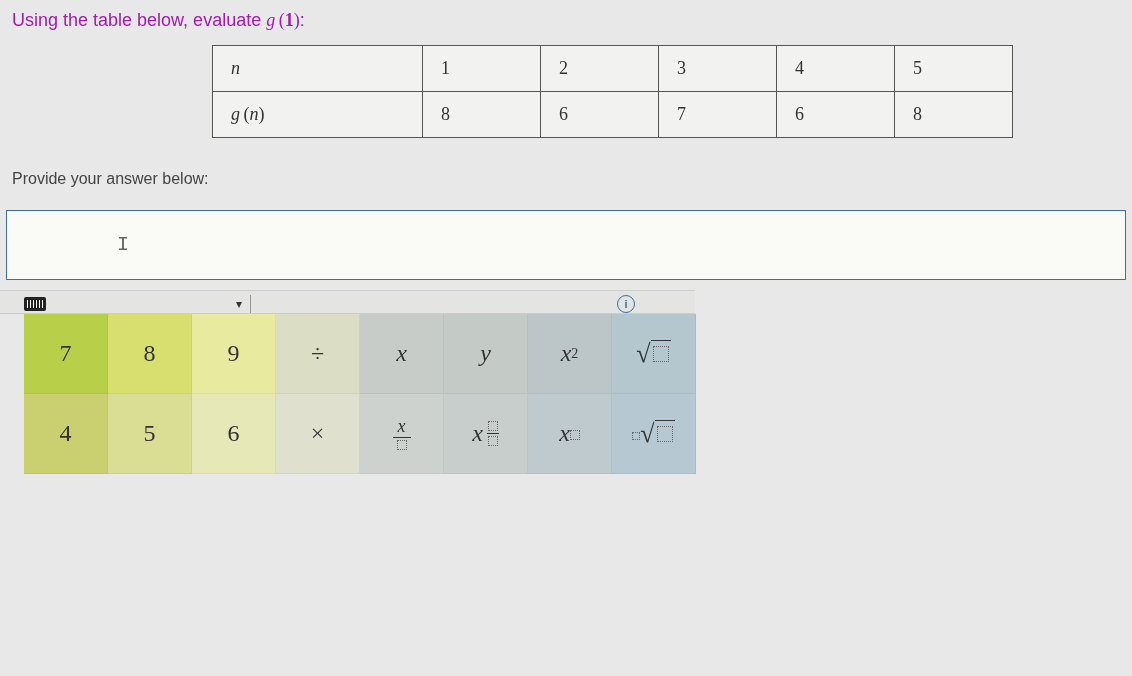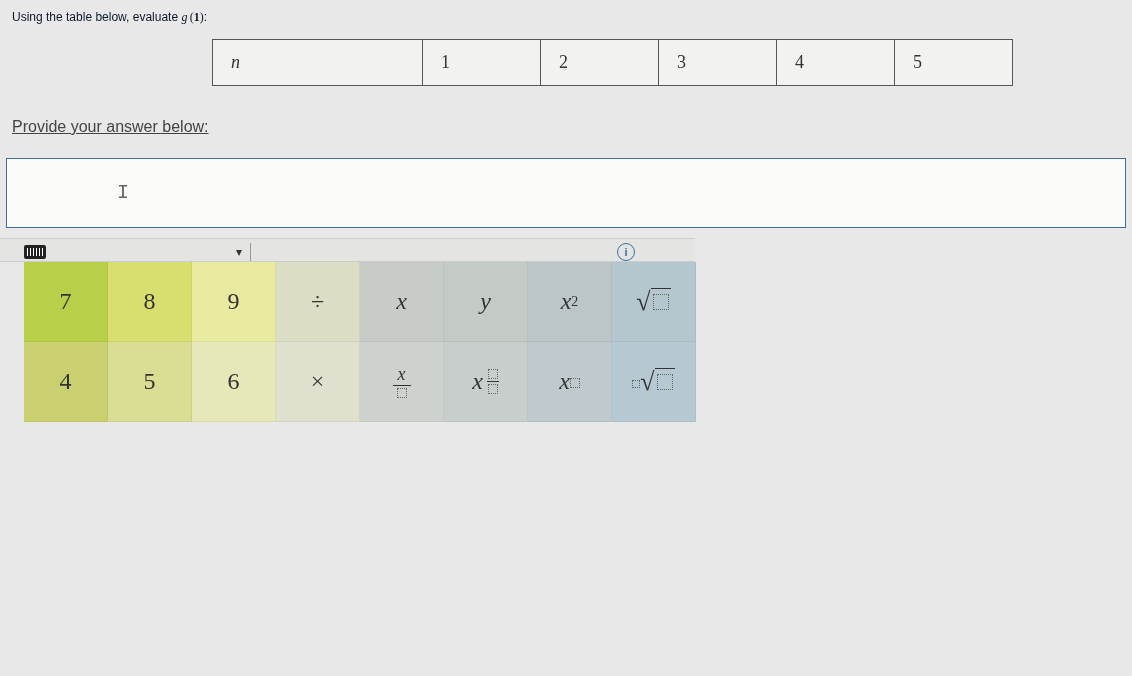--- a/index.html
+++ b/index.html
@@ -6,21 +6,21 @@
 body {
   width:1132px; height:676px;
   background:#e8e8e8;
   font-family:Arial, sans-serif;
   color:#333;
   position:relative;
   overflow:hidden;
 }
 .question-area { padding:10px 12px 0 12px; }
 .question-line {
-  font-size:12px; color:#0f172a;
+  font-size:18px; color:#a21caf;
   margin-bottom:14px;
   font-family:Arial,sans-serif;
 }
 .math { font-family:'Times New Roman',serif; font-style:italic; }
 .math-upright { font-family:'Times New Roman',serif; font-style:normal; }
 
 .data-table {
   margin:10px auto 10px 200px;
   border-collapse:collapse;
   background:#f2f2f0;
@@ -30,21 +30,20 @@
   padding:12px 18px;
   font-size:18px;
   font-family:'Times New Roman',serif;
 }
 .data-table td.hdr { width:210px; }
 .data-table td.val { width:118px; }
 
 .prompt-below {
   font-size:16px; color:#444;
   padding:22px 12px 8px 12px;
-  text-decoration:underline;
 }
 
 .answer-box-wrap {
   padding:14px 6px 10px 6px;
 }
 .answer-box {
   width:100%;
   height:70px;
   background:#fafaf7;
   border:1px solid #3a6ea5;
@@ -129,20 +128,30 @@
   <table class="data-table">
     <tbody>
         <tr>
       <td class="hdr"><span class="math">n</span></td>
       <td class="val">1</td>
       <td class="val">2</td>
       <td class="val">3</td>
       <td class="val">4</td>
       <td class="val">5</td>
     </tr>
+    <tr>
+      <td class="hdr">
+        <span class="math">g</span> <span class="math-upright">(</span><span class="math">n</span><span class="math-upright">)</span>
+      </td>
+      <td class="val">8</td>
+      <td class="val">6</td>
+      <td class="val">7</td>
+      <td class="val">6</td>
+      <td class="val">8</td>
+    </tr>
   </tbody>
     </table>
 </div>
 
 <div class="prompt-below">Provide your answer below:</div>
 
 <div class="answer-box-wrap">
   <div class="answer-box">
     <span>I</span>
   </div>

